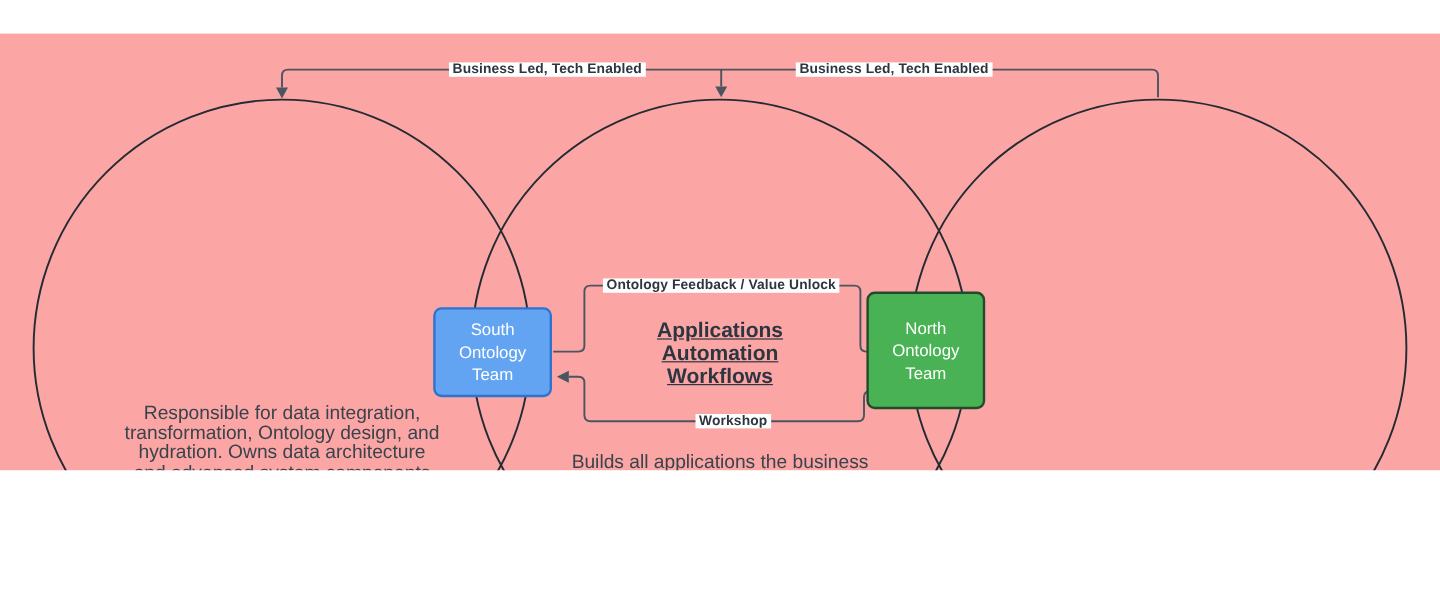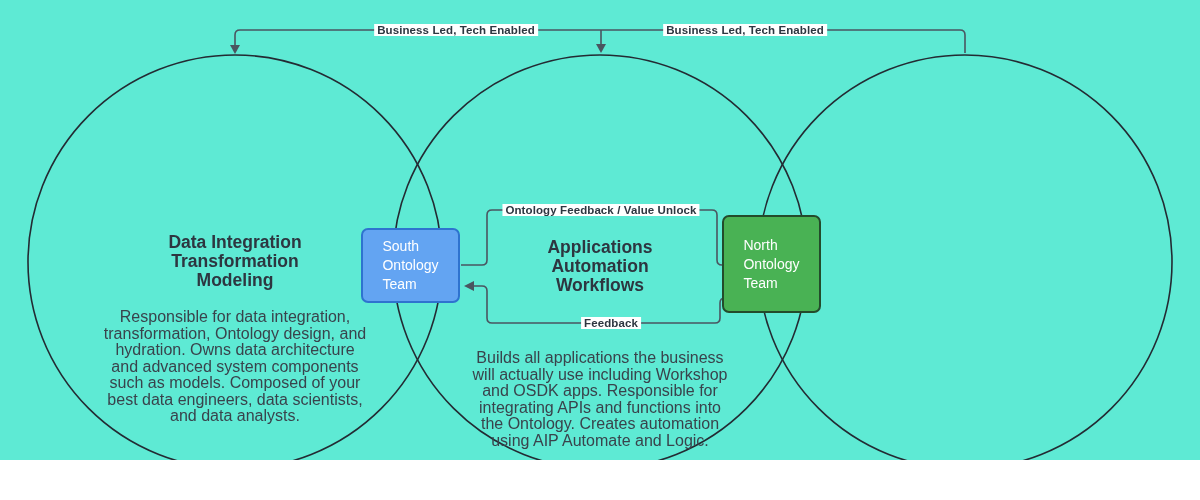--- a/index.html
+++ b/index.html
@@ -4,23 +4,24 @@
 <style>
   html, body {
     margin: 0;
     padding: 0;
     background: #ffffff;
     font-family: "Liberation Sans", sans-serif;
   }
   .canvas {
     position: relative;
     width: 1200px;
-    height: 460px;
-    background: #5eead4;
+    height: 364px;
+    background: #fca5a5;
     overflow: hidden;
+    margin-top: 28px;
   }
   .layer-svg {
     position: absolute;
     left: 0; top: 0;
     z-index: 1;
   }
   .circle {
     fill: none;
     stroke: var(--circle_stroke, #232b33);
     stroke-width: 1.6;
@@ -47,21 +48,21 @@
     letter-spacing: 0.1px;
   }
   .team-box {
     position: absolute;
     z-index: 2;
     box-sizing: border-box;
     border-radius: 7px;
     display: flex;
     align-items: center;
     justify-content: center;
-    text-align: left;
+    text-align: center;
     color: var(--box_text, #ffffff);
     font-size: 14px;
     line-height: 19px;
     white-space: pre-line;
   }
   .team-box.south {
     background: var(--south_fill, #63a4f2);
     border: 2px solid var(--south_border, #2e73cf);
   }
   .team-box.north {
@@ -105,41 +106,38 @@
     <path class="connector" d="M461 265 L482 265 Q487 265 487 260 L487 215 Q487 210 492 210 L712 210 Q717 210 717 215 L717 260 Q717 265 722 265 L729 265"></path>
     <polygon class="arrowhead" points="729,260 729,270 739,265"></polygon>
 
     <path class="connector" d="M742 298 L725 298 Q720 298 720 303 L720 318 Q720 323 715 323 L492 323 Q487 323 487 318 L487 291 Q487 286 482 286 L474 286"></path>
     <polygon class="arrowhead" points="474,281 474,291 464,286"></polygon>
   </svg>
 
   <div class="conn-label" style="left:456px; top:30px;">Business Led, Tech Enabled</div>
   <div class="conn-label" style="left:745px; top:30px;">Business Led, Tech Enabled</div>
   <div class="conn-label" style="left:601px; top:210px;">Ontology Feedback / Value Unlock</div>
-  <div class="conn-label" style="left:611px; top:323px;">Feedback</div>
+  <div class="conn-label" style="left:611px; top:323px;">Workshop</div>
 
   <div class="team-box south" style="left:361px; top:228px; width:99px; height:75px;">South
 Ontology
 Team</div>
   <div class="team-box north" style="left:722px; top:215px; width:99px; height:98px;">North
 Ontology
 Team</div>
 
-  <div class="ctext title" style="left:85px; top:233px; width:300px;">Data Integration
-Transformation
-Modeling</div>
   <div class="ctext body" style="left:85px; top:309px; width:300px;">Responsible for data integration,
 transformation, Ontology design, and
 hydration. Owns data architecture
 and advanced system components
 such as models. Composed of your
 best data engineers, data scientists,
 and data analysts.</div>
 
-  <div class="ctext title" style="left:450px; top:238px; width:300px;">Applications
+  <div class="ctext title" style="left:450px; top:238px; width:300px;text-decoration:underline;">Applications
 Automation
 Workflows</div>
   <div class="ctext body" style="left:450px; top:350px; width:300px;">Builds all applications the business
 will actually use including Workshop
 and OSDK apps. Responsible for
 integrating APIs and functions into
 the Ontology. Creates automation
 using AIP Automate and Logic.</div>
 
 

